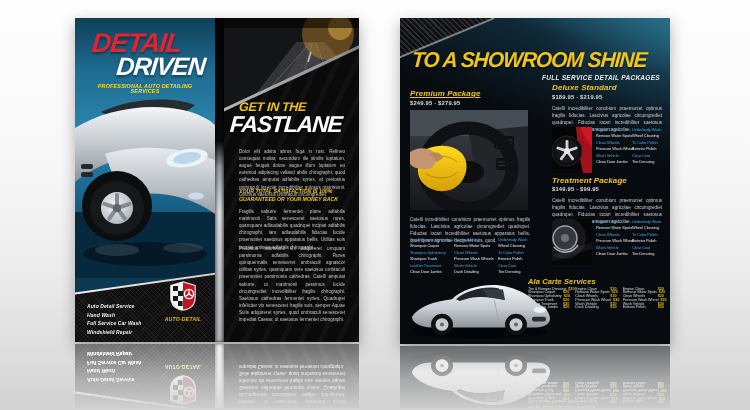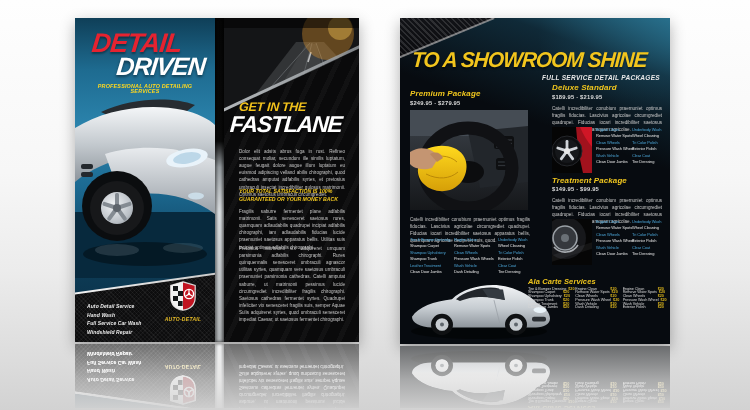--- a/index.html
+++ b/index.html
@@ -62,21 +62,21 @@
   .pr-carbon-line{position:absolute;left:-2px;top:39px;width:104px;height:1.5px;
     background:rgba(255,255,255,.45);transform:rotate(-22.5deg);transform-origin:left center;}
   .pr-title{position:absolute;left:12px;top:32px;font:italic bold 21.5px/1 "Liberation Sans",sans-serif;
     color:#f2c51d;letter-spacing:-1px;transform:scaleX(.97) skewX(-4deg);transform-origin:left;
     text-shadow:0 2px 2px rgba(0,0,0,.5);}
   .pr-subtitle{position:absolute;right:10px;top:57px;font:italic bold 6.5px/1 "Liberation Sans",sans-serif;
     color:#e9e9e9;letter-spacing:.3px;}
   .pkg-name{position:absolute;font:italic bold 8px/1 "Liberation Sans",sans-serif;color:#f0c61e;letter-spacing:.1px;}
   .pkg-price{position:absolute;font:bold 5.8px/1 "Liberation Sans",sans-serif;color:#dcdcdc;letter-spacing:.2px;}
   .pkg-body{position:absolute;font:4.6px/1.55 "Liberation Sans",sans-serif;color:#c9c9c9;text-align:justify;}
-  #prem-name{left:10px;top:72px;} #prem-price{left:10px;top:83px;}
+  #prem-name{left:10px;top:72px;text-decoration:underline;} #prem-price{left:10px;top:83px;}
   .prem-photo{position:absolute;left:10px;top:92px;width:118px;height:100px;}
   #prem-body{left:10px;top:198px;width:120px;}
   .svc-grid3{position:absolute;left:10px;top:219px;width:126px;display:flex;gap:6px;}
   .svc-grid3>div{flex:1;min-width:0;}
   .svc{font:4px/1.62 "Liberation Sans",sans-serif;white-space:nowrap;letter-spacing:-.1px;}
   .svc-b{color:#4aa3d4;} .svc-w{color:#e4e4e4;}
   #dlx-name{left:152px;top:66px;} #dlx-price{left:152px;top:77px;} #dlx-body{left:152px;top:87px;width:110px;}
   .pkg-row{position:absolute;left:152px;width:112px;display:flex;gap:4px;}
   #dlx-row{top:109px;} #std-row{top:201px;}
   .pkg-row .photo{width:40px;height:46px;flex:none;}

